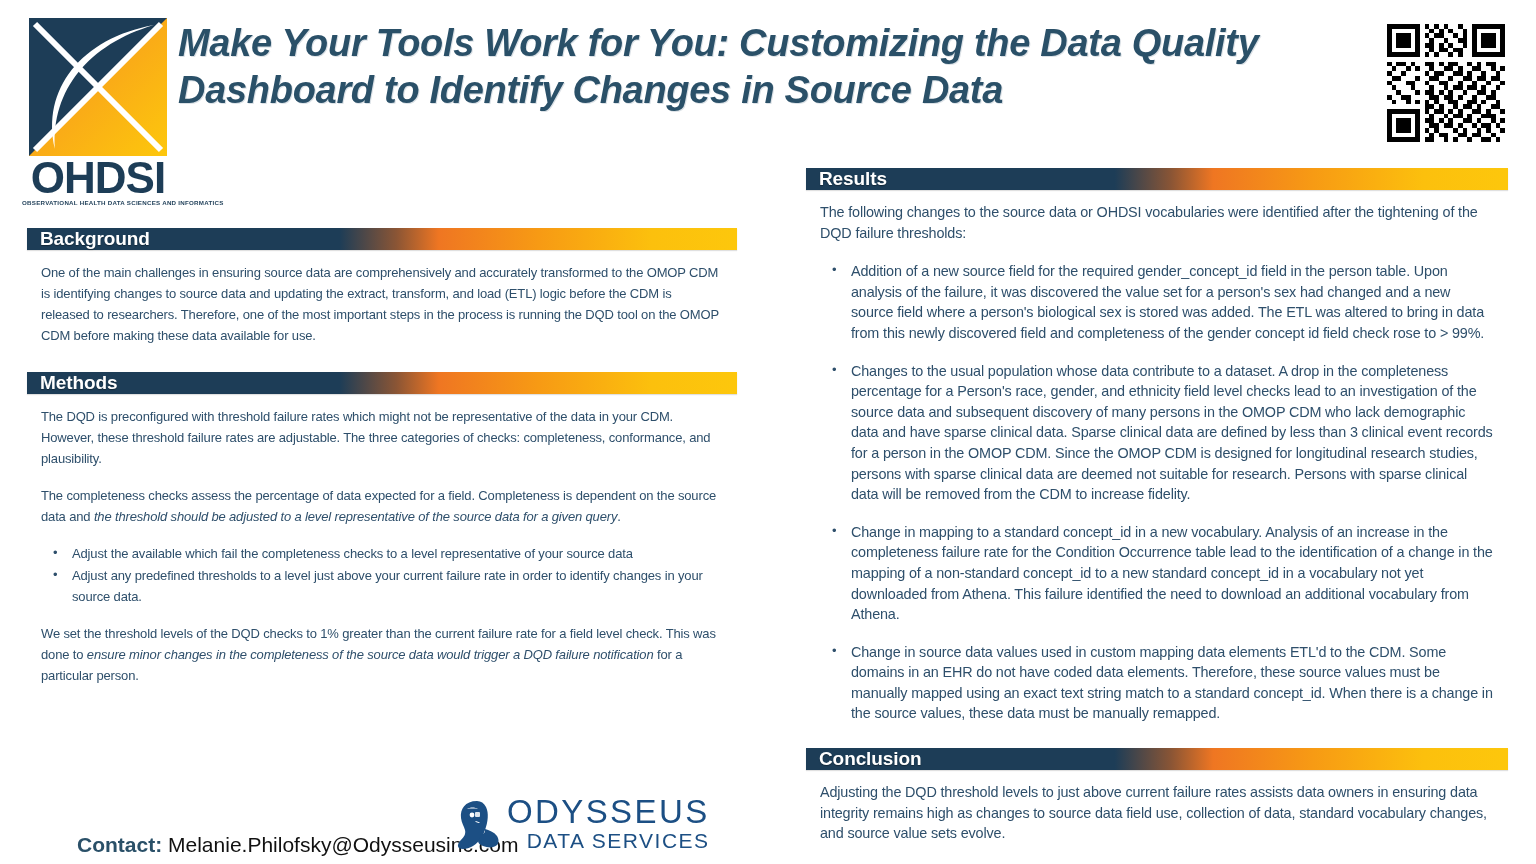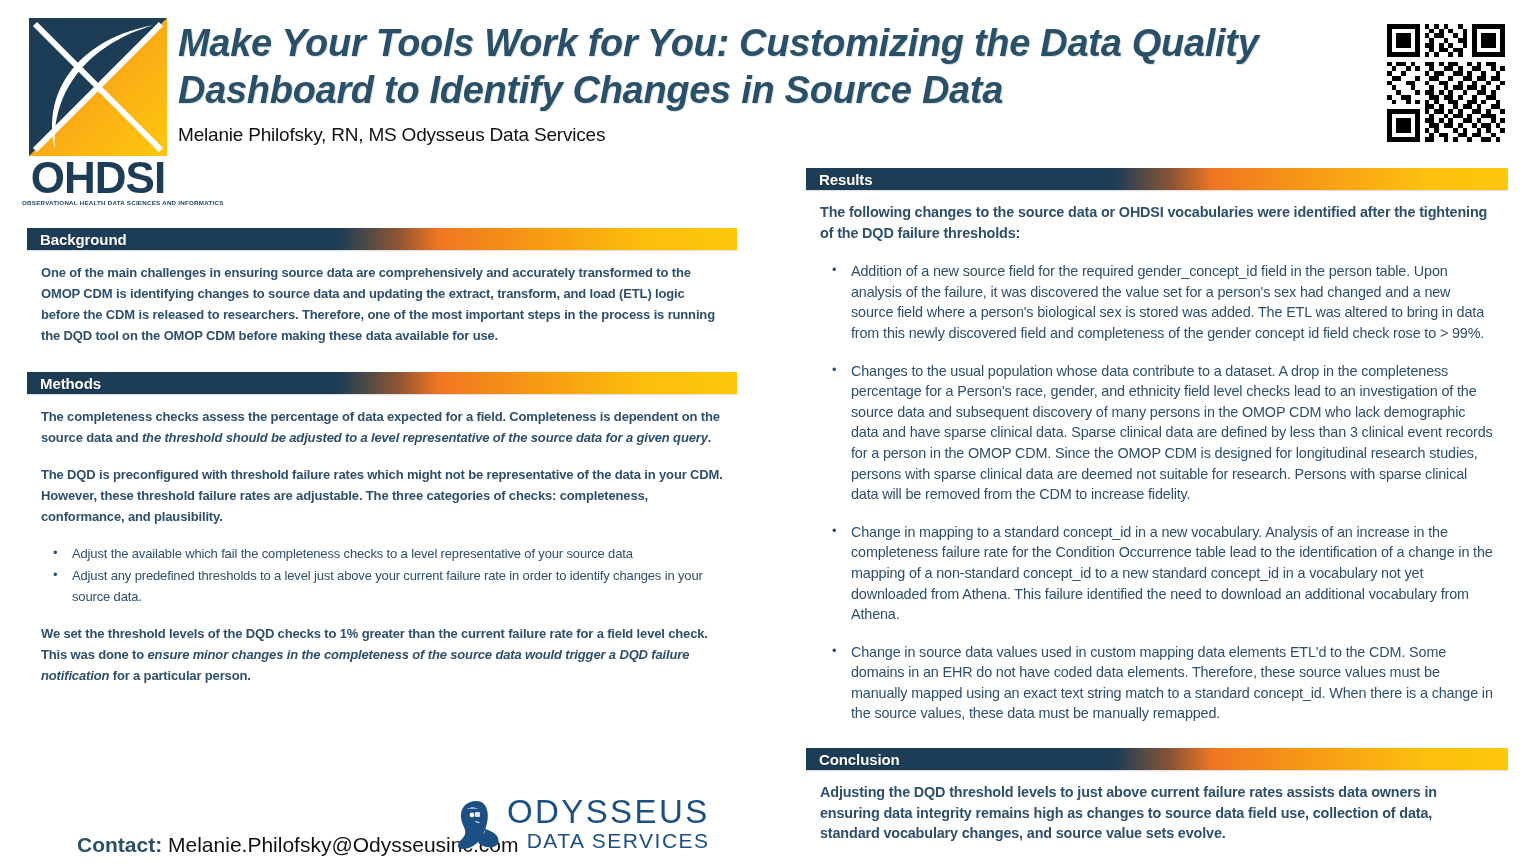--- a/index.html
+++ b/index.html
@@ -110,36 +110,36 @@
         #f79a14 72%, #fcc00d 88%, #fdc70c 100%);
     display: flex;
     align-items: center;
     padding-left: 13px;
     box-shadow: 0 1px 1px rgba(0,0,0,0.12);
   }
   .section-bar .section-title {
     color: #ffffff;
     font-family: "Liberation Sans", sans-serif;
     font-weight: bold;
-    font-size: 15px;
+    font-size: 19px;
     letter-spacing: -0.1px;
     text-shadow: 0 1px 1px rgba(0,0,0,0.35);
   }
 
   .section-body {
     padding: 12px 14px 0 14px;
     color: #2e4f6b;
     font-family: "Liberation Sans", sans-serif;
     font-size: 13px;
     line-height: 21px;
     letter-spacing: -0.15px;
   }
   #col-right .section-body { font-size: 14.4px; line-height: 20.6px; }
 
-  .section-body p { margin: 0 0 16px 0; font-weight: bold; }
+  .section-body p { margin: 0 0 16px 0; }
   .section-body p:last-child { margin-bottom: 0; }
   .section-body em { font-style: italic; }
 
   ul.bullets { margin: 0 0 14px 0; padding: 0; list-style: none; }
   ul.bullets li {
     position: relative;
     padding-left: 31px;
     margin-bottom: 1px;
   }
   ul.bullets li::before {
@@ -201,21 +201,20 @@
           <path d="M132 6 L6 132" stroke="#ffffff" stroke-width="6" fill="none"></path>
           <path d="M125 7 C 60 26, 22 72, 26 131 C 12 72, 52 20, 125 7 Z" fill="#ffffff"></path>
         </svg>
       </div>
       <div id="ohdsi-word">OHDSI</div>
       <div id="ohdsi-tag">OBSERVATIONAL HEALTH DATA SCIENCES AND INFORMATICS</div>
     </div>
 
     <div id="title-block">
       <h1 id="poster-title">Make Your Tools Work for You: Customizing the Data Quality Dashboard to Identify Changes in Source Data</h1>
-      <div id="poster-author">Melanie Philofsky, RN, MS Odysseus Data Services</div>
     </div>
 
     <div id="qr-wrap">
       <svg width="124" height="118" viewBox="0 0 25 25" shape-rendering="crispEdges">
         <rect width="25" height="25" fill="#ffffff"></rect>
         <g fill="#000000">
 
           <rect x="0" y="0" width="7" height="1"></rect>
             <rect x="0" y="6" width="7" height="1"></rect>
           <rect x="0" y="0" width="1" height="7"></rect>
@@ -399,22 +398,22 @@
       <div class="section-body">
         <p>One of the main challenges in ensuring source data are comprehensively and accurately transformed to the OMOP CDM is identifying changes to source data and updating the extract, transform, and load (ETL) logic before the CDM is released to researchers. Therefore, one of the most important steps in the process is running the DQD tool on the OMOP CDM before making these data available for use.</p>
       </div>
     </div>
 
     <div class="section" style="margin-top:26px;">
       <div class="section-bar">
         <span class="section-title">Methods</span>
       </div>
       <div class="section-body">
+        <p>The DQD is preconfigured with threshold failure rates which might not be representative of the data in your CDM. However, these threshold failure rates are adjustable. The three categories of checks: completeness, conformance, and plausibility.</p>
         <p><span>The completeness checks assess the percentage of data expected for a field. Completeness is dependent on the source data and </span><em>the threshold should be adjusted to a level representative of the source data for a given query</em><span>.</span></p>
-        <p>The DQD is preconfigured with threshold failure rates which might not be representative of the data in your CDM. However, these threshold failure rates are adjustable. The three categories of checks: completeness, conformance, and plausibility.</p>
         <ul class="bullets">
           <li>Adjust the available which fail the completeness checks to a level representative of your source data</li>
           <li>Adjust any predefined thresholds to a level just above your current failure rate in order to identify changes in your source data.</li>
         </ul>
         <p style="margin-top:16px;"><span>We set the threshold levels of the DQD checks to 1% greater than the current failure rate for a field level check. This was done to </span><em>ensure minor changes in the completeness of the source data would trigger a DQD failure notification</em><span> for a particular person.</span></p>
       </div>
     </div>
   </div>
 
   <div id="col-right" class="column">

